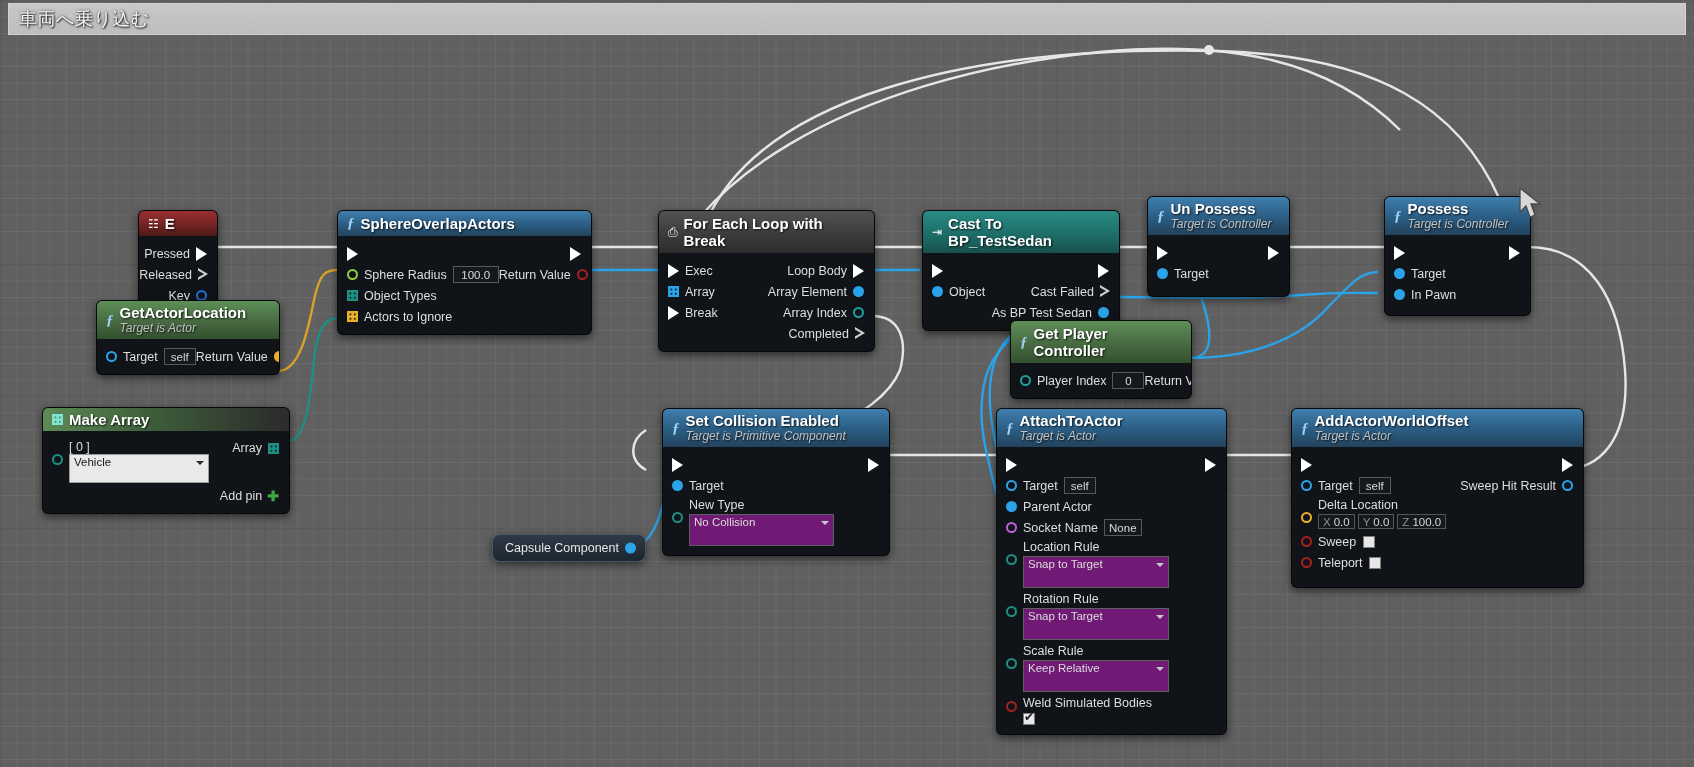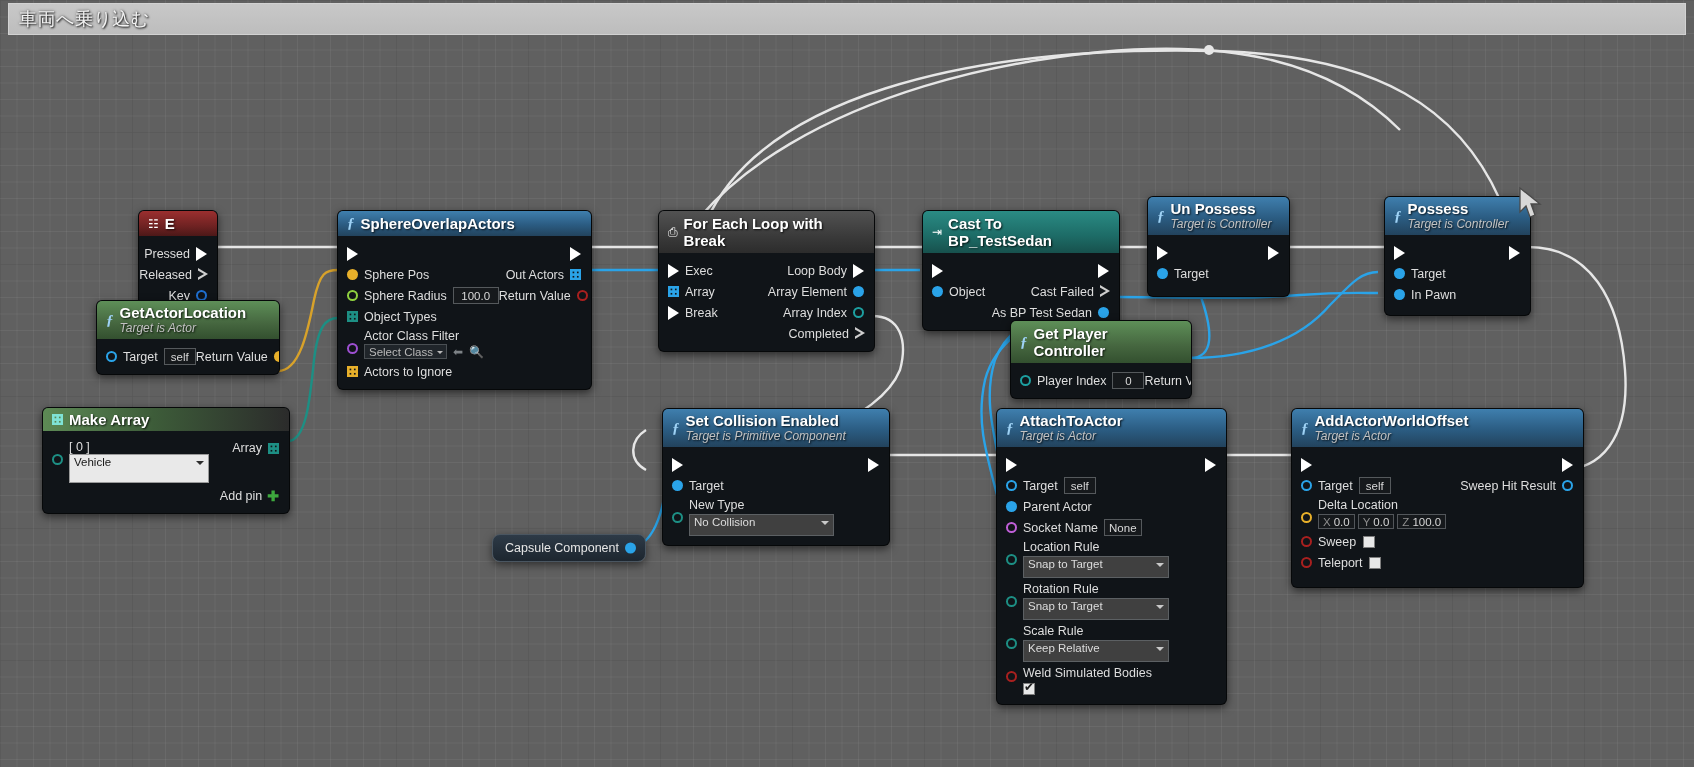--- a/index.html
+++ b/index.html
@@ -123,22 +123,22 @@
     font-size: 11.5px; height: 29px; line-height: 15px;
     padding: 0 14px 0 4px; position: relative; display:inline-block;
     min-width: 60px; box-sizing: border-box;
   }
   .combo::after {
     content:""; position:absolute; right:4px; top:6px;
     border-left: 4px solid transparent; border-right: 4px solid transparent;
     border-top: 4px solid #2d2d2d;
   }
   .combo-dark {
-    background: #404040; border: 1px solid #5c6063; color: #dcdcdc;
-    font-size: 11.5px; height: 22px; line-height: 15px;
+    background: #701a75; border: 1px solid #5c6063; color: #dcdcdc;
+    font-size: 11.5px; height: 32px; line-height: 15px;
     padding: 0 14px 0 4px; position: relative; display:inline-block;
     box-sizing: border-box;
   }
   .combo-dark::after {
     content:""; position:absolute; right:4px; top:6px;
     border-left: 4px solid transparent; border-right: 4px solid transparent;
     border-top: 4px solid #c9c9c9;
   }
   .selclass {
     color: #b9b9b9; font-size: 11.5px; background: #20252a;
@@ -323,53 +323,32 @@
       <span class="fx">ƒ</span>
       <span class="title">SphereOverlapActors</span>
     </div>
     <div class="body">
       <div class="row split">
         <span class="exec-pin"></span>
         <span class="exec-pin"></span>
       </div>
       <div class="row split">
         <span style="display:flex;align-items:center;">
-          <span class="pin circ pin-left" style="background:#e8b02a;"></span>
-          <span class="lbl">Sphere Pos</span>
-        </span>
-        <span style="display:flex;align-items:center;">
-          <span class="lbl">Out Actors</span>
-          <span class="arrgrid pin-right" style="color:#2aa3e8;"></span>
-        </span>
-      </div>
-      <div class="row split">
-        <span style="display:flex;align-items:center;">
           <span class="pin circ-hollow pin-left" style="border-color:#8fd13f;"></span>
           <span class="lbl">Sphere Radius</span>
           <span class="vfield vnum">100.0</span>
         </span>
         <span style="display:flex;align-items:center;">
           <span class="lbl">Return Value</span>
           <span class="pin circ-hollow pin-right" style="border-color:#a8201f;"></span>
         </span>
       </div>
       <div class="row">
         <span class="arrgrid pin-left" style="color:#1d8f84;"></span>
         <span class="lbl">Object Types</span>
-      </div>
-      <div class="row stacked">
-        <span class="pin circ-hollow pin-left" style="border-color:#9d4fd0; margin-top:14px;"></span>
-        <span class="leftcol">
-          <span class="lbl">Actor Class Filter</span>
-          <span style="display:flex;align-items:center;gap:6px;margin-top:1px;">
-            <span class="selclass">Select Class</span>
-            <span style="color:#7d8286;font-size:12px;">⬅</span>
-            <span style="color:#7d8286;font-size:12px;">🔍</span>
-          </span>
-        </span>
       </div>
       <div class="row">
         <span class="arrgrid pin-left" style="color:#e8b02a;"></span>
         <span class="lbl">Actors to Ignore</span>
       </div>
     </div>
   </div>
 
   <div class="node" style="left:658px; top:210px; width:215px;">
     <div class="hdr hdr-grey">

